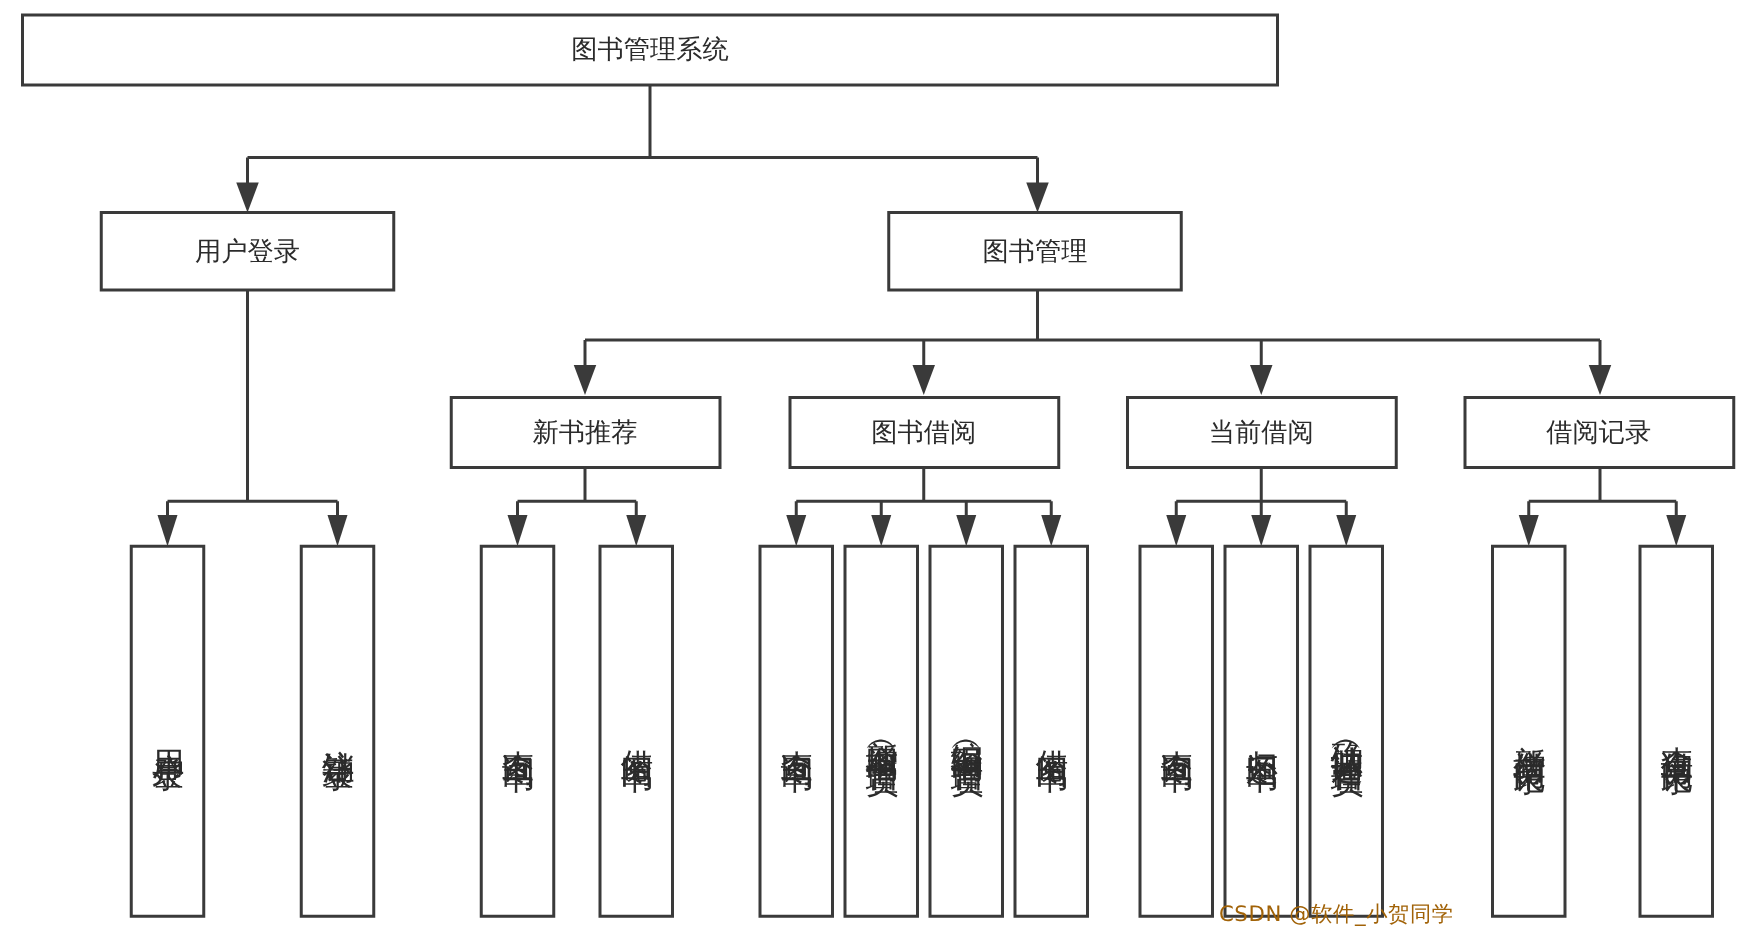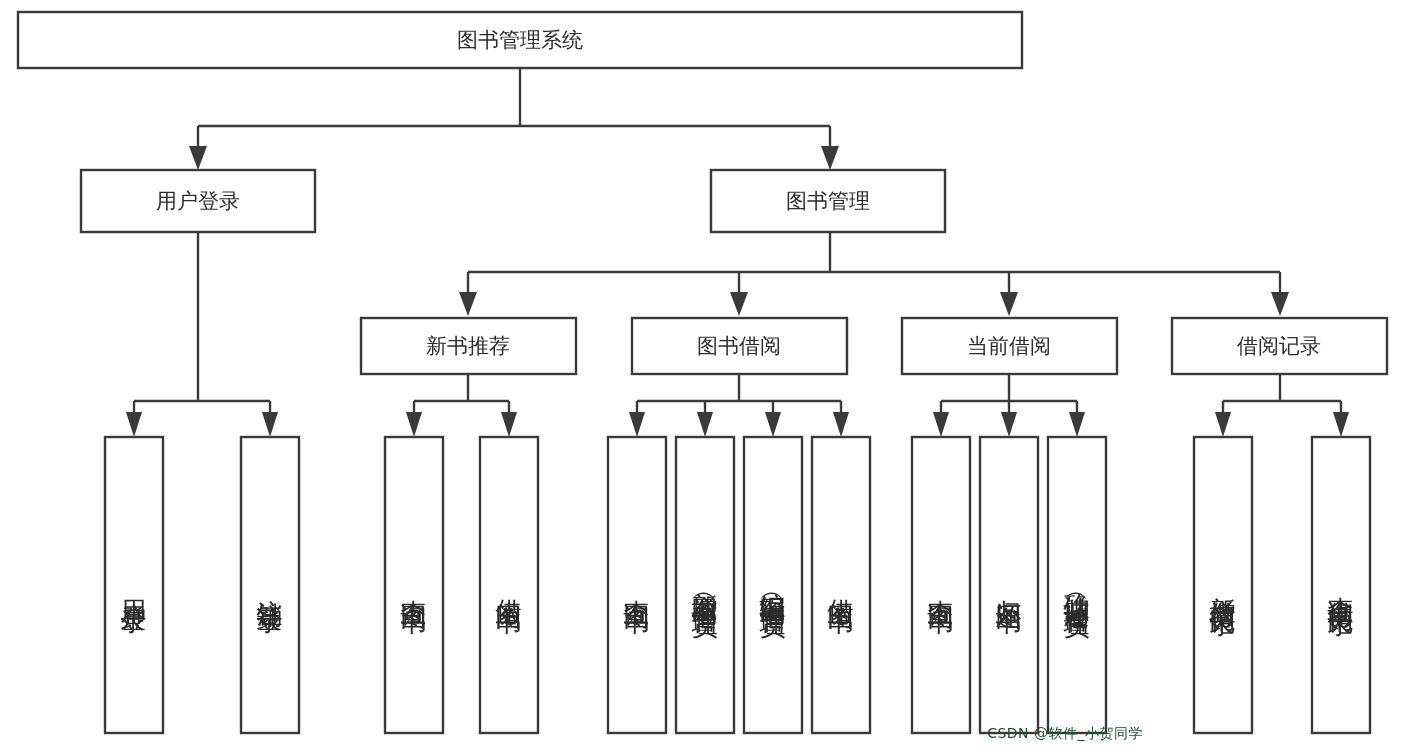--- a/index.html
+++ b/index.html
@@ -66,25 +66,25 @@
     letter-spacing: 3px;
     color: #2b2b2b;
     display: flex;
     align-items: center;
     justify-content: center;
     white-space: nowrap;
     pointer-events: none;
   }
   .watermark {
     position: absolute;
-    right: 20px;
+    right: 0;
     bottom: 4px;
     font-family: "DejaVu Sans", "Liberation Sans", sans-serif;
-    font-size: 14px;
-    color: #14532d;
+    font-size: 17px;
+    color: #a16207;
     letter-spacing: 0.5px;
     white-space: nowrap;
   }
 </style>
 </head>
 <body>
 
 <div id="diagram-root">
 
   <svg class="diagram-canvas" viewBox="0 0 1405 747" xmlns="http://www.w3.org/2000/svg">

